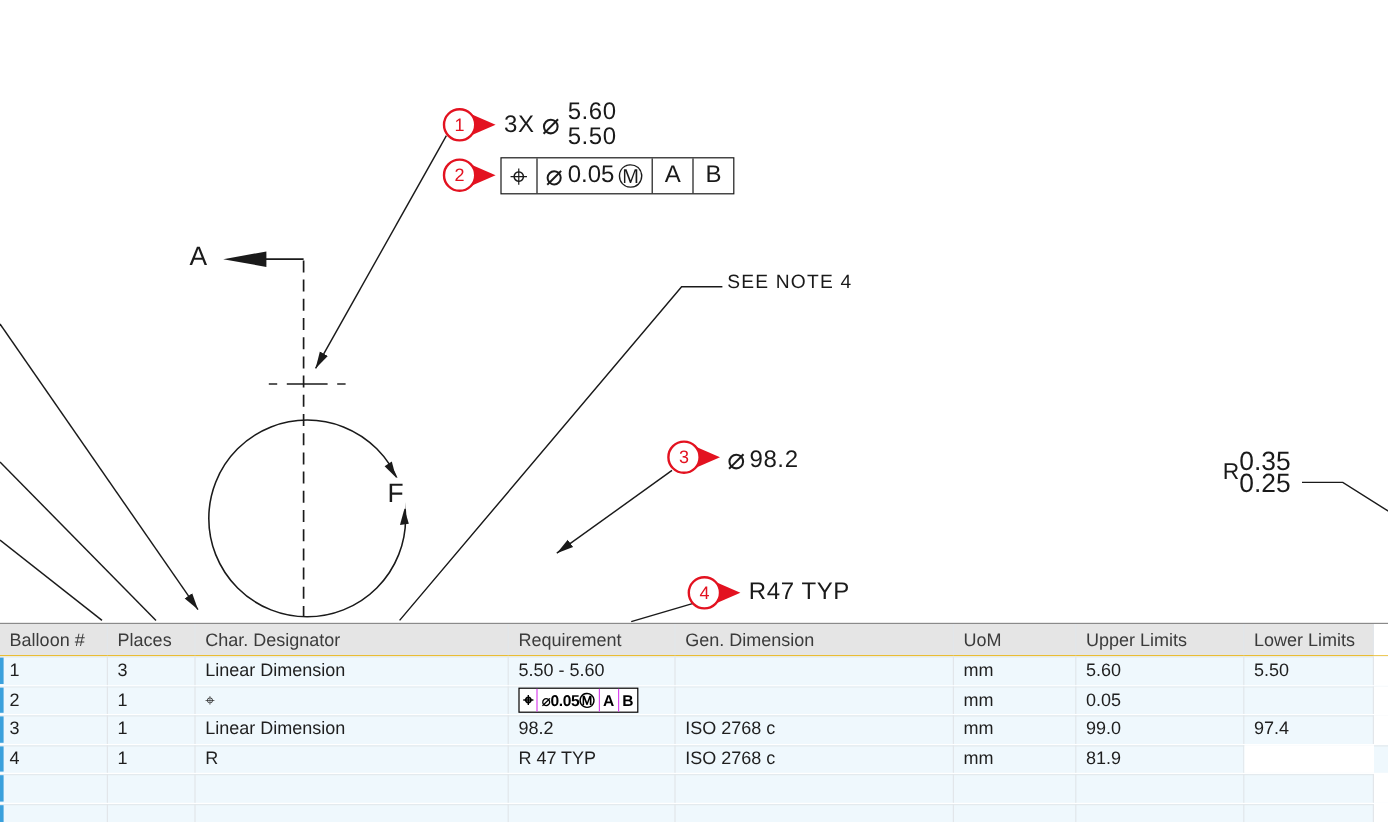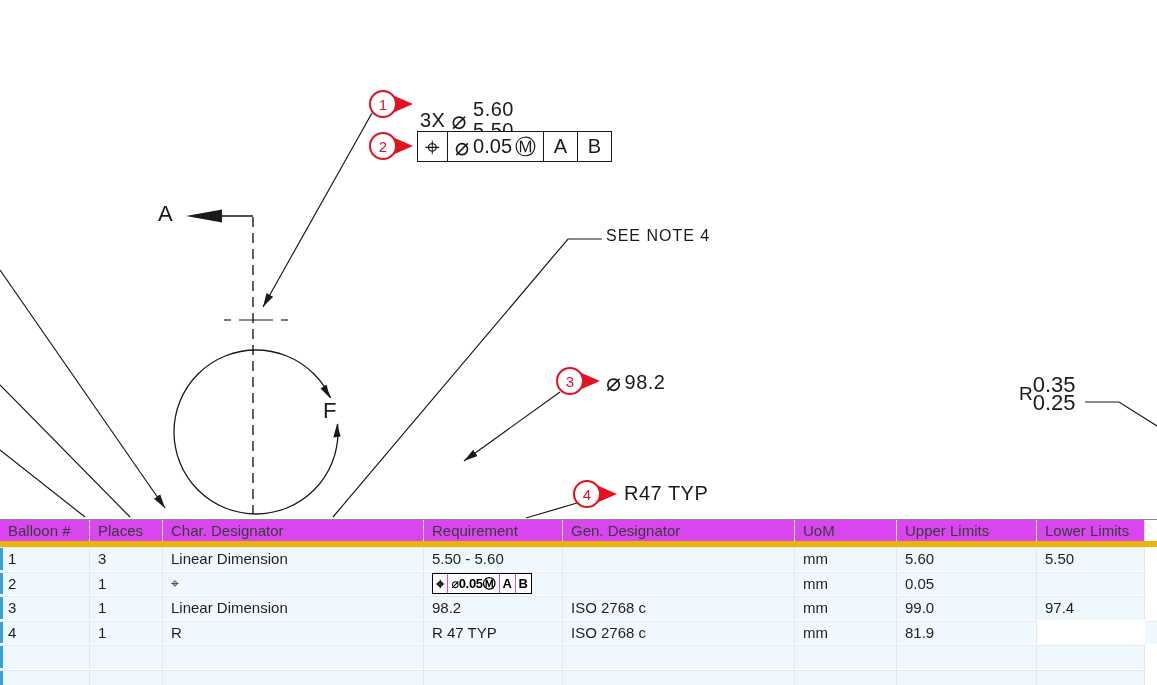--- a/index.html
+++ b/index.html
@@ -32,21 +32,21 @@
   .fcf .possym{font-size:26px;line-height:1;}
   .fcf .mod{font-size:21px;margin-left:3px;}
   
   .chartable{position:absolute;left:0;top:519px;width:1157px;height:166px;
        border-top:1px solid #8a8a8a;font-size:15px;color:#1f1f1f;background:#fff;}
   .trow{display:grid;grid-template-columns:90px 73px 261px 139px 232px 102px 140px 108px 12px;
        box-sizing:border-box;}
   .trow .cell{padding:0 4px 0 8px;display:flex;align-items:center;overflow:hidden;
        white-space:nowrap;border-right:1px solid #e2e6ea;box-sizing:border-box;height:100%;}
   .trow .cell:last-child{border-right:none;background:#fff;}
-  .thead{height:27px;color:#3b3b3b;background:#d946ef;border-bottom:6px solid #eab308;}
+  .thead{height:27px;color:#3b3b3b;background:#e5e5e5;border-bottom:1px solid #eab308;}
   .tdata{height:24.5px;background:#eff8fd;border-bottom:1px solid #fff;position:relative;
        box-shadow:inset 0 1px 0 #e4eaee;}
   .tdata::before{content:"";position:absolute;left:0;top:1px;bottom:1px;width:3px;
        background:#3aa0dc;}
   .tdata .cell:first-child{padding-left:8px;}
   
   .minifcf{display:inline-flex;align-items:center;border:1.5px solid #000;background:#fff;
        font-weight:700;font-size:13px;letter-spacing:-0.3px;color:#000;height:19px;
        line-height:19px;}
   .minifcf span{padding:0 3px;border-left:1px solid #d946ef;display:flex;align-items:center;height:100%;}
@@ -96,21 +96,21 @@
 
       <polyline points="1085,402 1119,402 1157,426" fill="none" stroke="#1a1a1a" stroke-width="1.2"></polyline>
     </svg>
 
     <div class="dtext lbl22" style="left:158px;top:201px;">A</div>
 
     <div class="dtext lbl22" style="left:321px;top:398px;background:#fff;padding:0 2px;">F</div>
 
     <div class="dtext lbl21" style="left:606px;top:227px;">SEE NOTE 4</div>
 
-    <div class="dtext dim" style="left:420px;top:83px;margin-top:16px;">
+    <div class="dtext dim" style="left:420px;top:83px;">
       <span>3X</span>
       <span class="dia">⌀</span>
       <span class="stack">
         <span>5.60</span>
         <span>5.50</span>
       </span>
     </div>
 
     <div class="fcf" style="left:417px;top:131px;">
       <span class="seg possym">⌖</span>
@@ -155,21 +155,21 @@
       <span class="bcirc">4</span>
     </div>
   </div>
 
   <div class="chartable">
     <div class="trow thead">
       <div class="cell">Balloon #</div>
       <div class="cell">Places</div>
       <div class="cell">Char. Designator</div>
       <div class="cell">Requirement</div>
-      <div class="cell">Gen. Designator</div>
+      <div class="cell">Gen. Dimension</div>
       <div class="cell">UoM</div>
       <div class="cell">Upper Limits</div>
       <div class="cell">Lower Limits</div>
       <div class="cell"></div>
     </div>
 
     <div class="trow tdata">
       <div class="cell">1</div>
       <div class="cell">3</div>
       <div class="cell">Linear Dimension</div>

